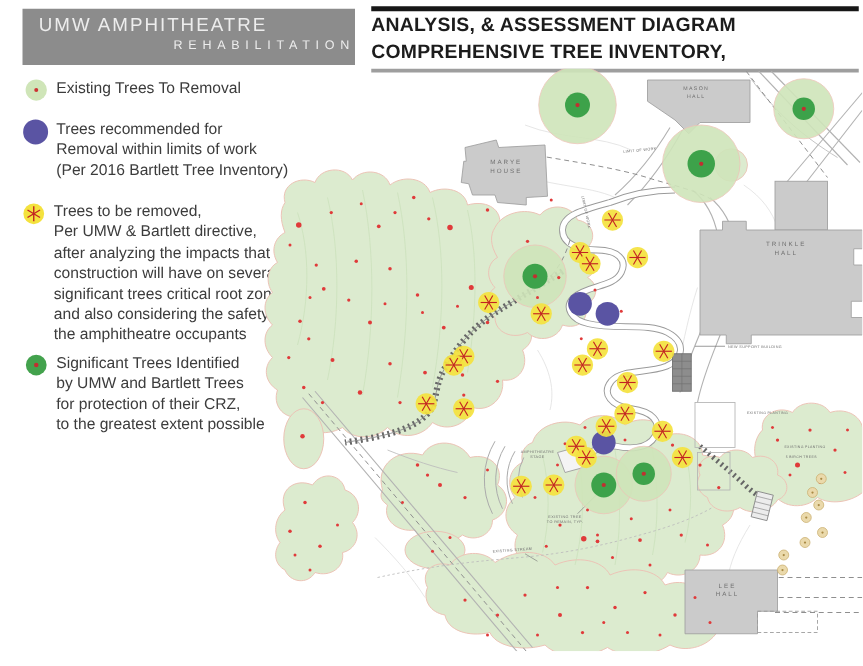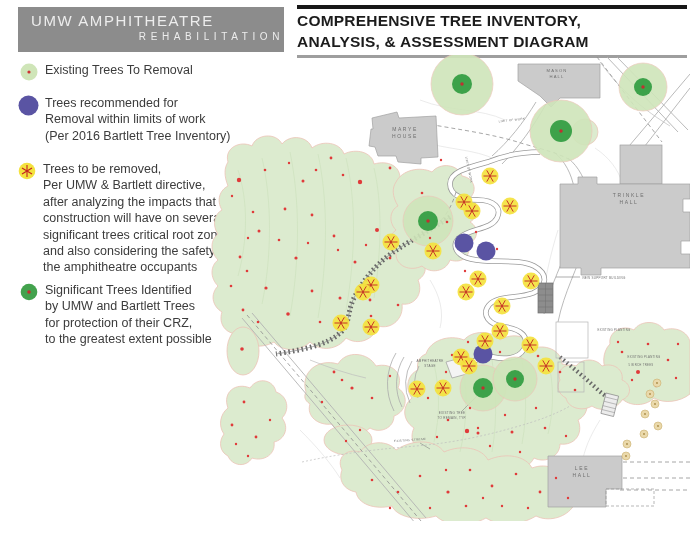--- a/index.html
+++ b/index.html
@@ -44,22 +44,22 @@
 
 <div class="slide">
 
   <div class="header-box">
     <div class="l1">UMW AMPHITHEATRE</div>
     <div class="l2">REHABILITATION</div>
   </div>
 
   <div class="title-block">
     <div class="bar-top"></div>
+    <div class="title-text">ANALYSIS, &amp; ASSESSMENT DIAGRAM</div>
     <div class="title-text">COMPREHENSIVE TREE INVENTORY,</div>
-    <div class="title-text">ANALYSIS, &amp; ASSESSMENT DIAGRAM</div>
     <div class="bar-bottom"></div>
   </div>
 
   <div class="legend-item" id="li1">
     <svg class="legend-icon" width="20" height="20">
       <circle cx="10" cy="10" r="8.5" fill="#cfe5b8"></circle>
         <circle cx="10" cy="10" r="1.6" fill="#cc3333"></circle>
     </svg>
     <div class="legend-label">Existing Trees To Removal</div>
   </div>

